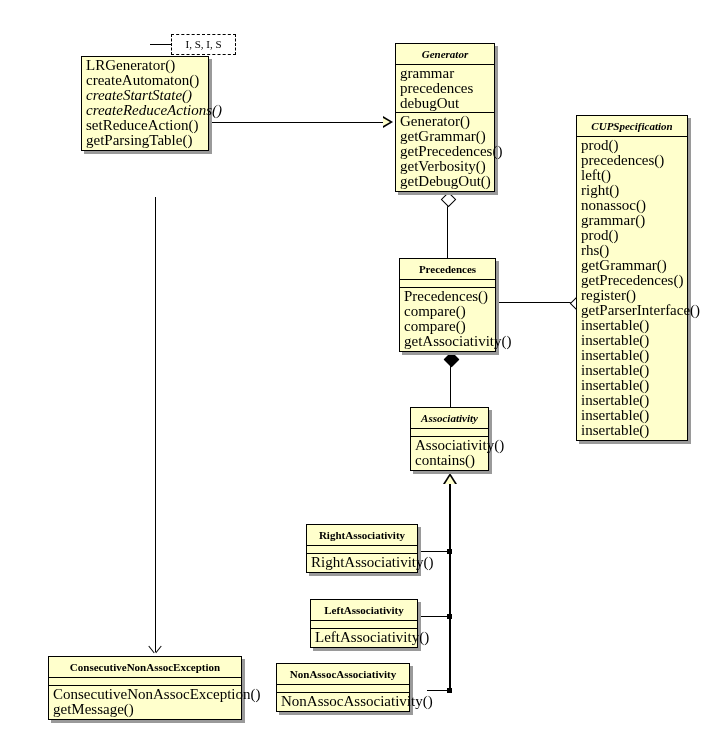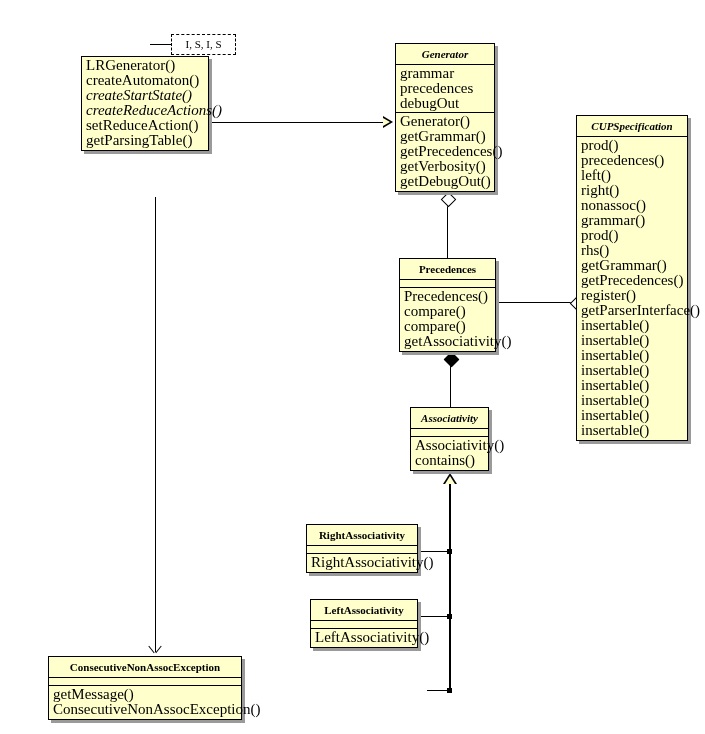--- a/index.html
+++ b/index.html
@@ -266,23 +266,30 @@
   </div>
 
   <div class="uml-class" style="left:310px; top:590px; width:108px;margin-top:9px;">
     <div class="uml-name">LeftAssociativity</div>
     <div class="uml-attrs empty"></div>
     <div class="uml-ops">
       <div class="uml-row">LeftAssociativity()</div>
     </div>
   </div>
 
+  <div class="uml-class" style="left:276px; top:663px; width:134px;">
+    <div class="uml-name">NonAssocAssociativity</div>
+    <div class="uml-attrs empty"></div>
+    <div class="uml-ops">
+      <div class="uml-row">NonAssocAssociativity()</div>
+    </div>
+  </div>
 
   <div class="uml-class" style="left:48px; top:656px; width:194px;">
     <div class="uml-name">ConsecutiveNonAssocException</div>
     <div class="uml-attrs empty"></div>
     <div class="uml-ops">
+      <div class="uml-row">ConsecutiveNonAssocException()</div>
       <div class="uml-row">getMessage()</div>
-      <div class="uml-row">ConsecutiveNonAssocException()</div>
     </div>
   </div>
 
 </div>
 
 </body></html>

